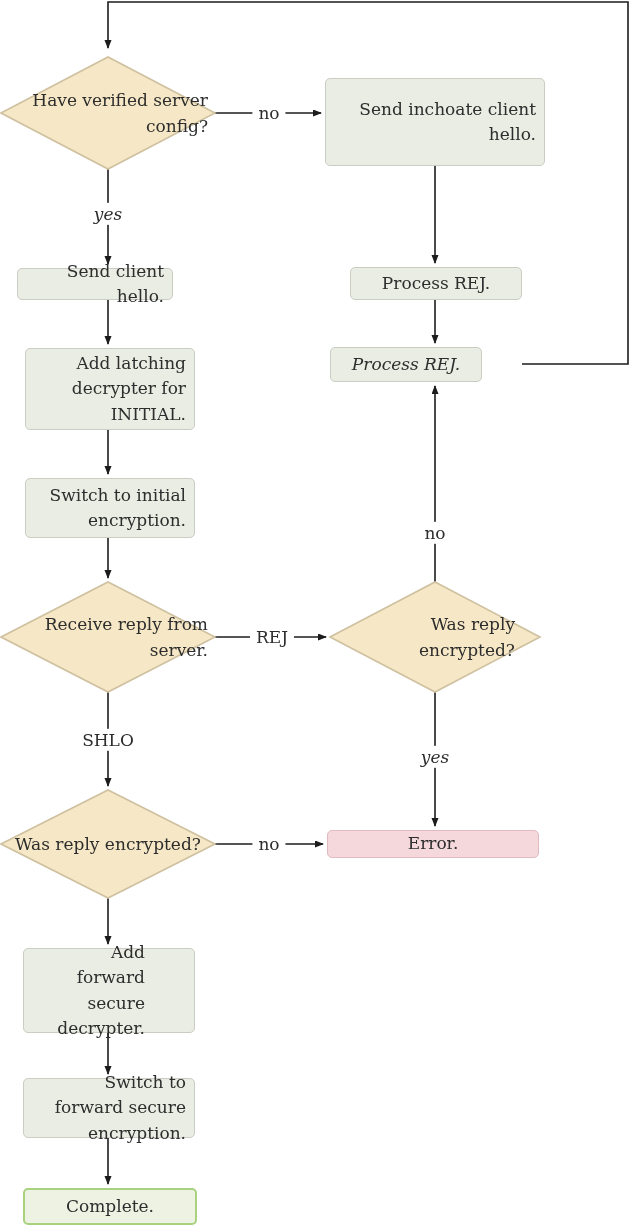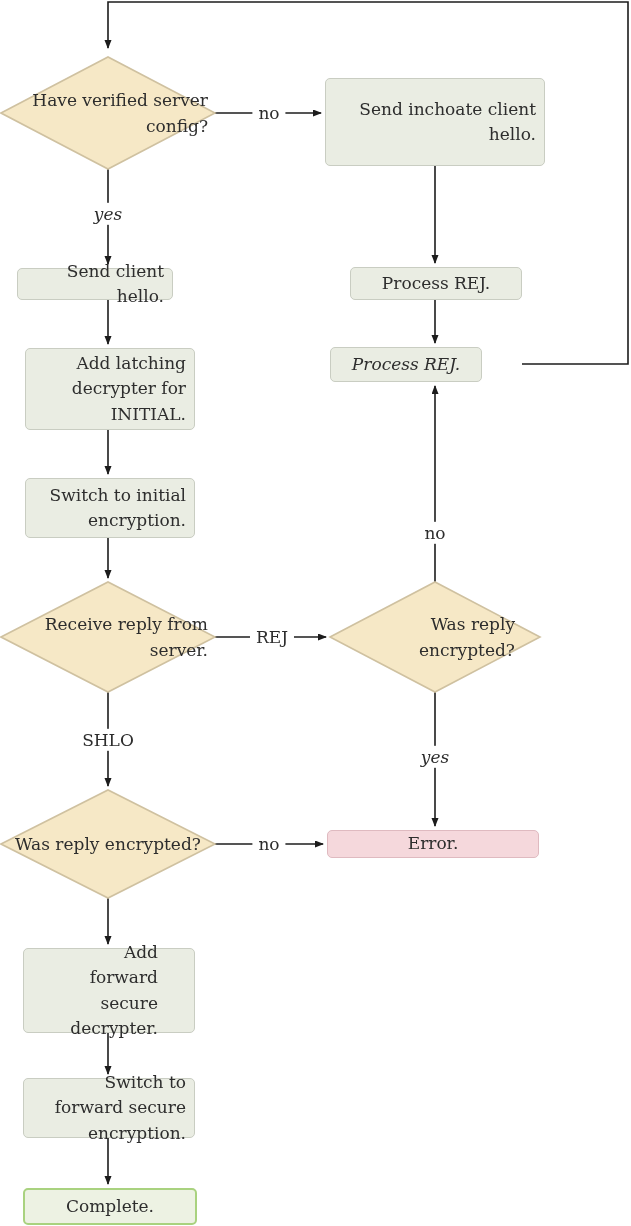--- a/index.html
+++ b/index.html
@@ -27,21 +27,21 @@
   }
   .rect{
     background:var(--process-fill);
     border:1.5px solid var(--process-border);
     border-radius:5px;
     padding:2px 8px;
   }
   .rect.error{background:var(--error-fill); border-color:var(--error-border);}
   .rect.terminal{background:var(--terminal-fill); border:2px solid var(--terminal-border);}
   .dtext{background:transparent; line-height:1.55;}
-  .narrow{padding-left:32px; padding-right:36px;}
+  .narrow{padding-left:32px; padding-right:49px;}
 
   .elabel{
     position:absolute; transform:translate(-50%,-50%);
     background:var(--background); padding:1px 6px;
     font-size:17px; white-space:nowrap; line-height:1.2;
   }
   .elabel.italic{font-style:italic;}
 
   
   #t-have-verified {left:8px;   top:80px;   width:200px; height:66px;}

